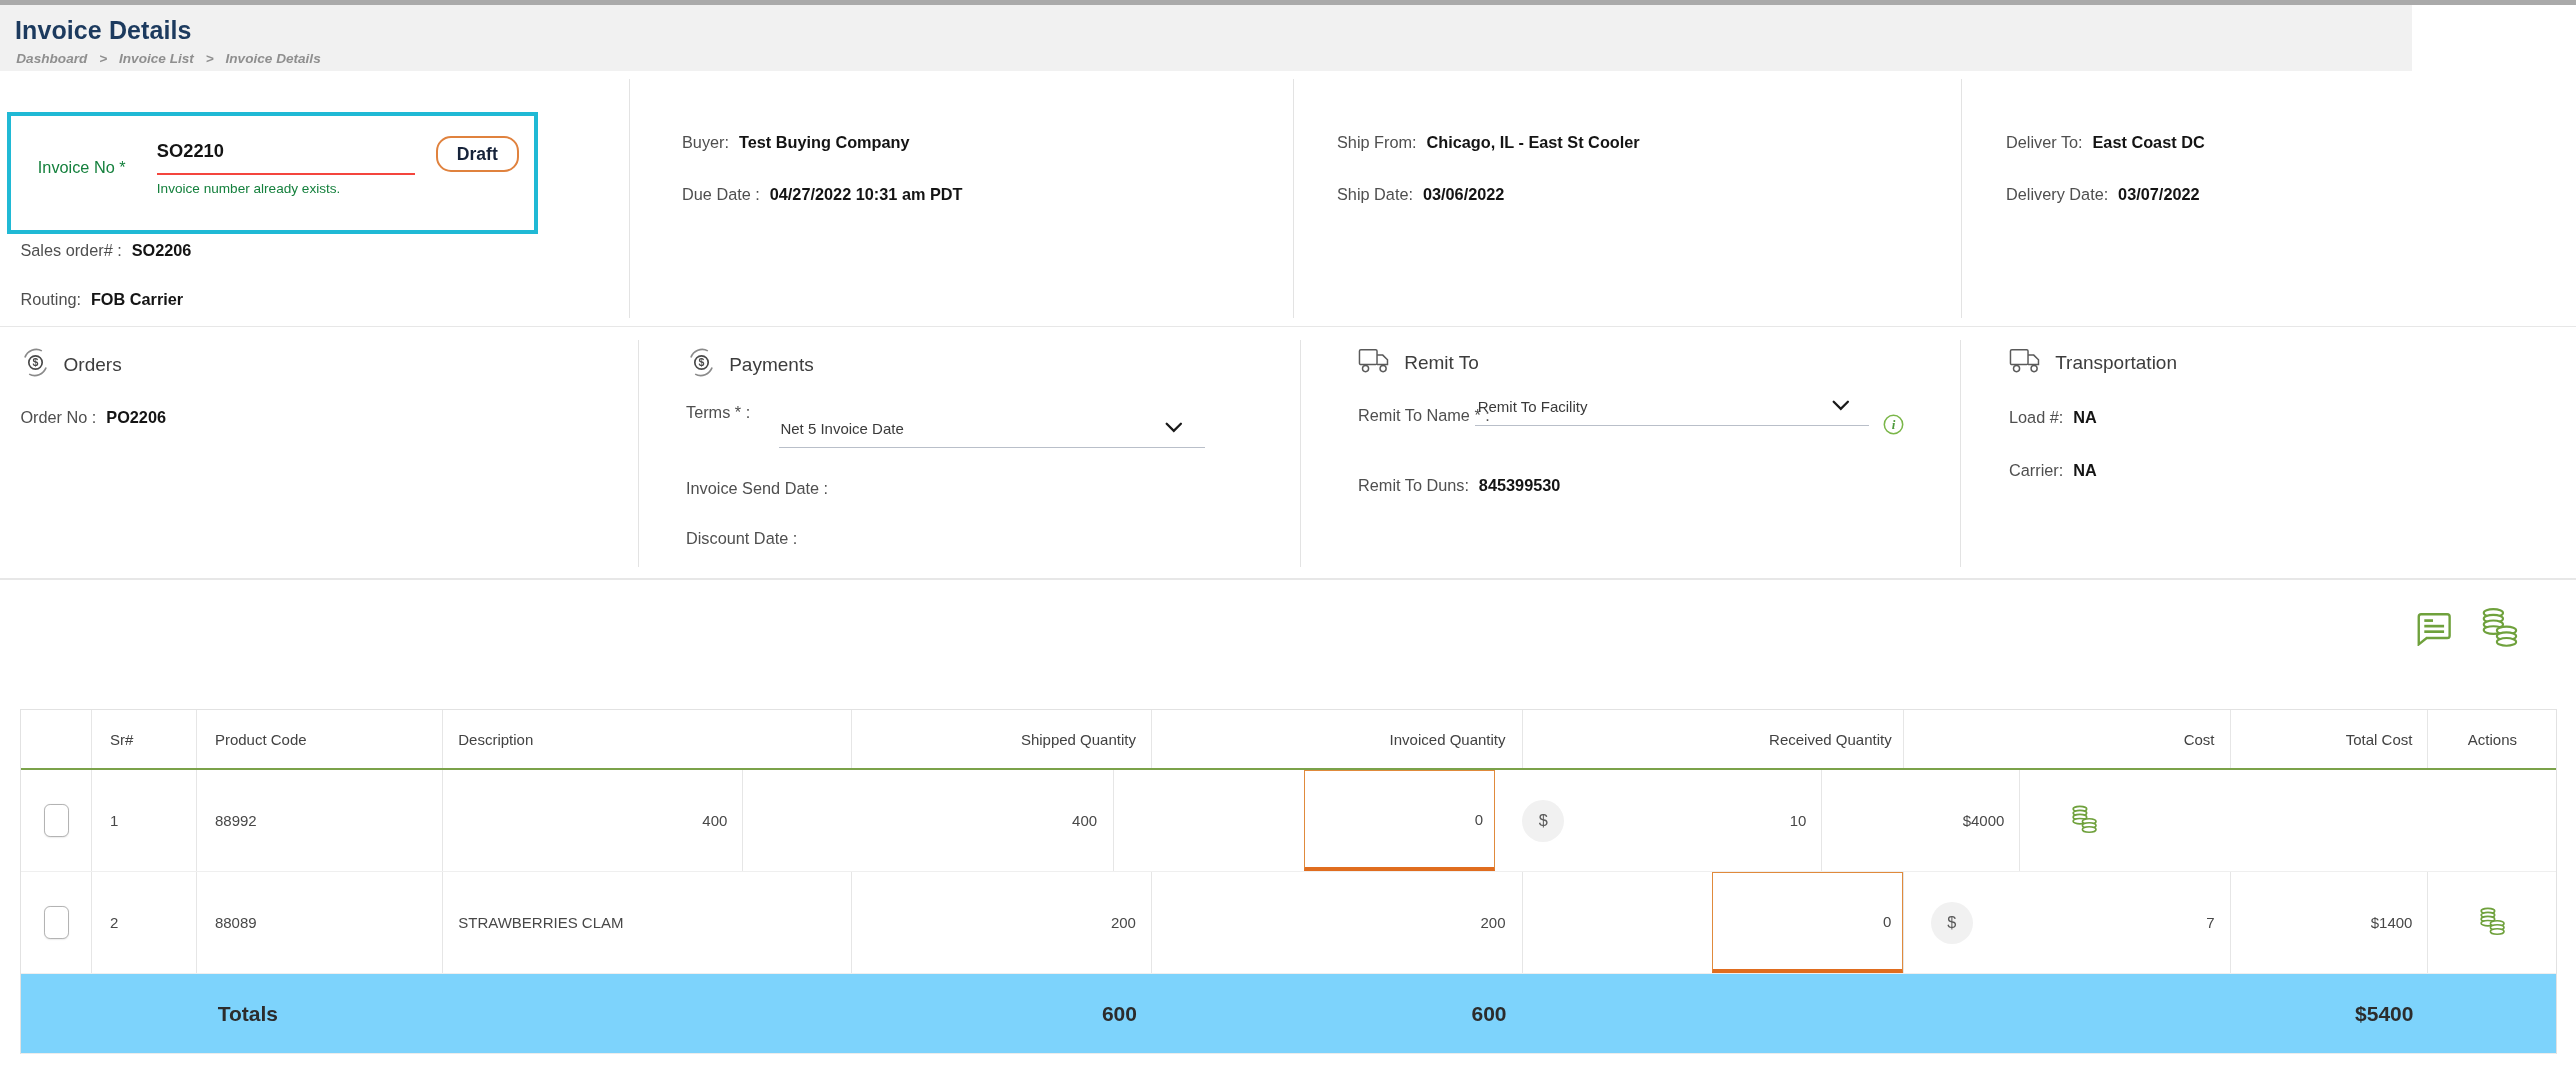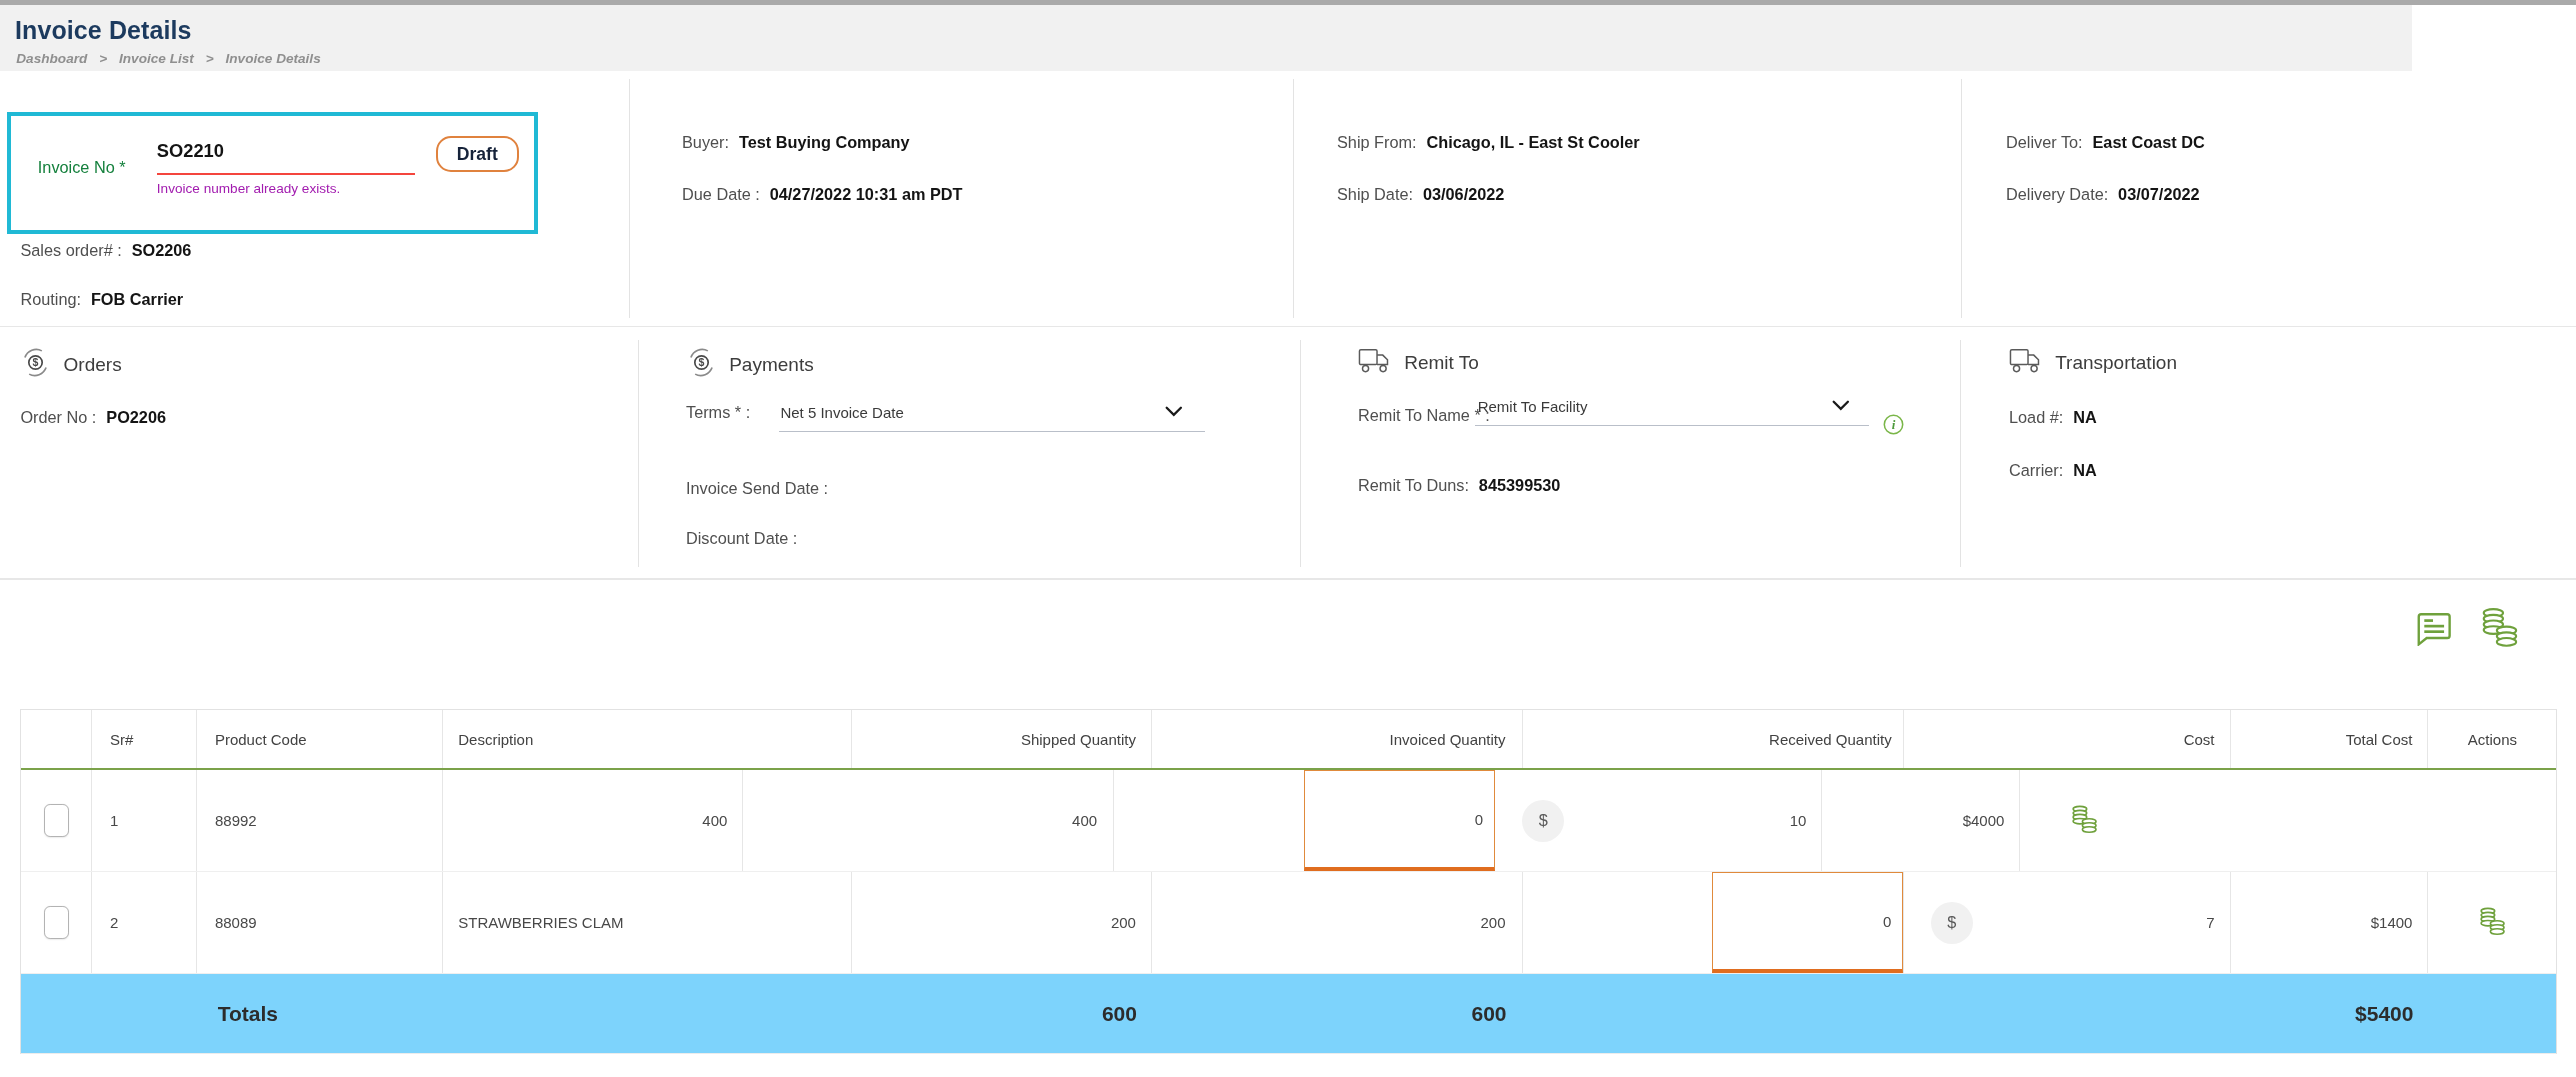--- a/index.html
+++ b/index.html
@@ -18,21 +18,21 @@
   
   .lbl{font-size:16.3px;color:#4f4f4f;}
   .val{font-size:16.3px;font-weight:700;color:#141414;}
   .inline{white-space:nowrap;}
   .inline .val{margin-left:6.8px;}
   
   .cyanbox{left:6.8px;top:112px;width:523px;height:114px;border:4.1px solid #20b9d5;background:#fff;}
   .inv-label{left:27px;top:42px;font-size:16.3px;color:#15803d;}
   .inv-value{left:146px;top:24.4px;font-size:18.3px;font-weight:700;color:#141414;}
   .inv-underline{left:146px;top:57px;width:258px;height:2px;background:#f4453d;}
-  .inv-error{left:146px;top:65px;font-size:13.6px;color:#a21caf;}
+  .inv-error{left:146px;top:65px;font-size:13.6px;color:#15803d;}
   .draft-pill{right:15px;top:20.4px;border:2px solid #e0823e;border-radius:15px;padding:5.4px 19px;font-size:17.6px;font-weight:700;color:#16233a;background:#fff;}
   
   .sec-title{display:flex;align-items:center;gap:12.2px;font-size:19px;color:#3d3d3d;}
   .ddvalue{font-size:15px;color:#3a3a3a;}
   .ddline{height:1.4px;background:#b9bfc9;}
   
   .iconbtn{cursor:pointer;}
   
   .tbl{left:20.4px;top:709px;width:2535px;border:0.7px solid #e2e2e2;border-bottom:none;background:#fff;}
   .trow{display:flex;width:2535px;box-sizing:border-box;}
@@ -159,21 +159,21 @@
             <circle cx="22" cy="22" r="9.5" fill="none" stroke="#4a4a4a" stroke-width="2.4"></circle>
             <text x="22" y="27.5" font-size="15" font-weight="bold" text-anchor="middle" fill="#4a4a4a">$</text>
             <path d="M7 15 A17 17 0 0 1 31 5.5" fill="none" stroke="#8a8a8a" stroke-width="2.4"></path>
             <path d="M37 29 A17 17 0 0 1 13 38.5" fill="none" stroke="#8a8a8a" stroke-width="2.4"></path>
           </svg>
       </span>
       <span>Payments</span>
     </div>
     <div class="abs" style="left:686px;top:71px;width:523px;">
       <span class="lbl abs" style="left:0;top:4.1px;">Terms * :</span>
-      <div class="abs" style="left:93px;top:0;width:426px;height:33px;">
+      <div class="abs" style="left:93px;top:16px;width:426px;height:33px;">
         <span class="ddvalue abs" style="left:1.4px;top:5.4px;">Net 5 Invoice Date</span>
         <span class="abs" style="right:22px;top:6.8px;">
           <svg width="17.6" height="11" viewBox="0 0 26 16">
               <path d="M2.5 2.5 L13 13 L23.5 2.5" fill="none" stroke="#1a1a1a" stroke-width="3.4" stroke-linecap="round"></path>
             </svg>
         </span>
         <div class="ddline abs" style="left:0;bottom:0;width:426px;"></div>
       </div>
     </div>
     <div class="abs lbl" style="left:686px;top:151px;">Invoice Send Date :</div>

